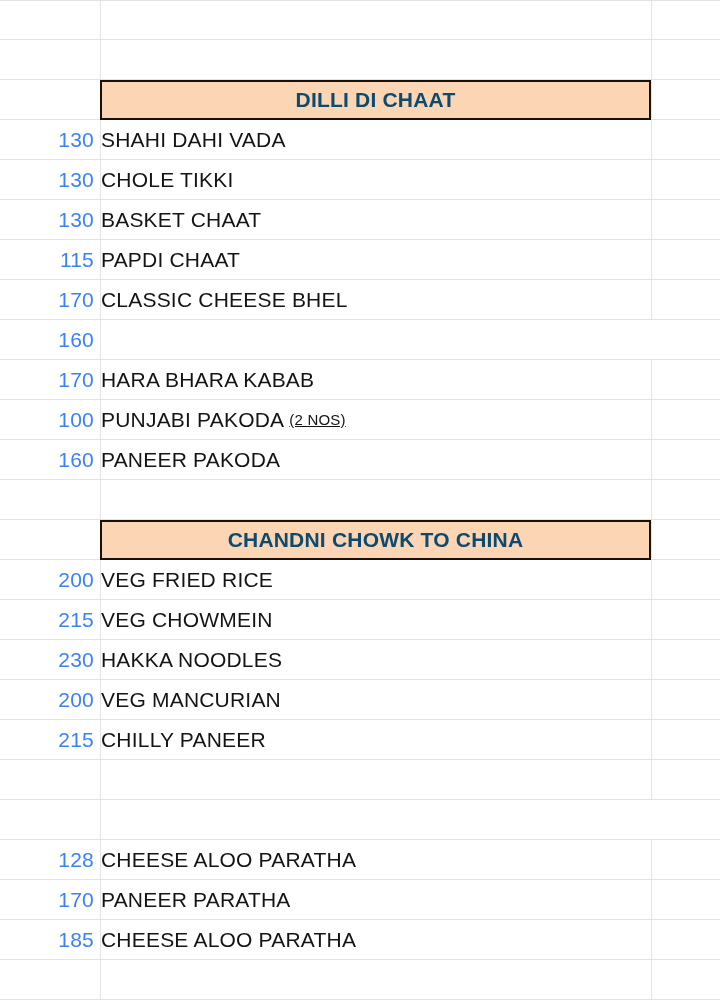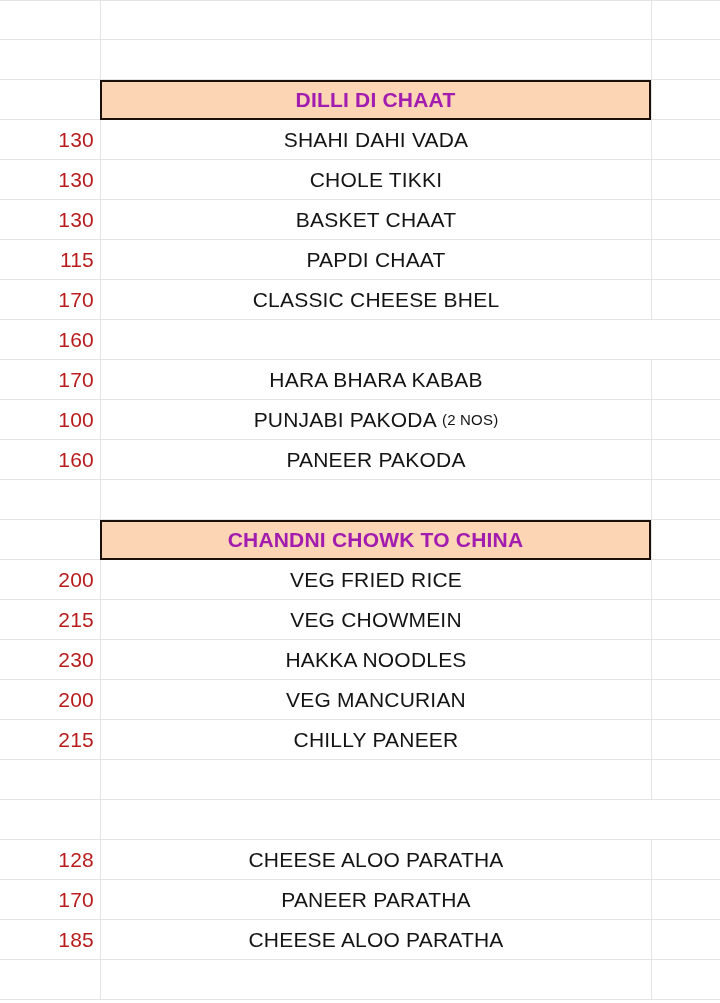--- a/index.html
+++ b/index.html
@@ -32,41 +32,42 @@
 
   
   .price-cell {
     width: 100px;
     min-width: 100px;
     display: flex;
     align-items: center;
     justify-content: flex-end;
     padding-right: 6px;
     font-size: 21px;
-    color: #b91c1c;
+    color: #3b82f6;
     letter-spacing: 0.2px;
   }
 
   
   .name-cell {
     width: 551px;
     min-width: 551px;
     display: flex;
     align-items: center;
-    justify-content: center;
+    justify-content: flex-start;
     border-left: 1.5px solid #e4e4e4;
     font-size: 21px;
     color: #141414;
     letter-spacing: 0.2px;
     white-space: nowrap;
   }
   .name-cell .sub {
     font-size: 15px;
     margin-left: 5px;
     letter-spacing: 0.2px;
+    text-decoration: underline;
   }
 
   
   .tail-cell {
     flex: 1 1 auto;
     border-left: 1.5px solid #e4e4e4;
     background: #ffffff;
   }
 
   
@@ -77,21 +78,21 @@
   .row.section .hdr-cell {
     width: 551px;
     min-width: 551px;
     display: flex;
     align-items: center;
     justify-content: center;
     background: #fbd5b4;
     border: 2px solid #1a1008;
     font-weight: bold;
     font-size: 21px;
-    color: #a21caf;
+    color: #0c4a6e;
     letter-spacing: 0.2px;
     white-space: nowrap;
   }
   .row.section .hdr-cell .sub {
     font-weight: bold;
     font-size: 16px;
     margin-left: 6px;
     letter-spacing: 0.2px;
   }
   .row.section .price-cell { border-bottom: 1.5px solid #e4e4e4; }

